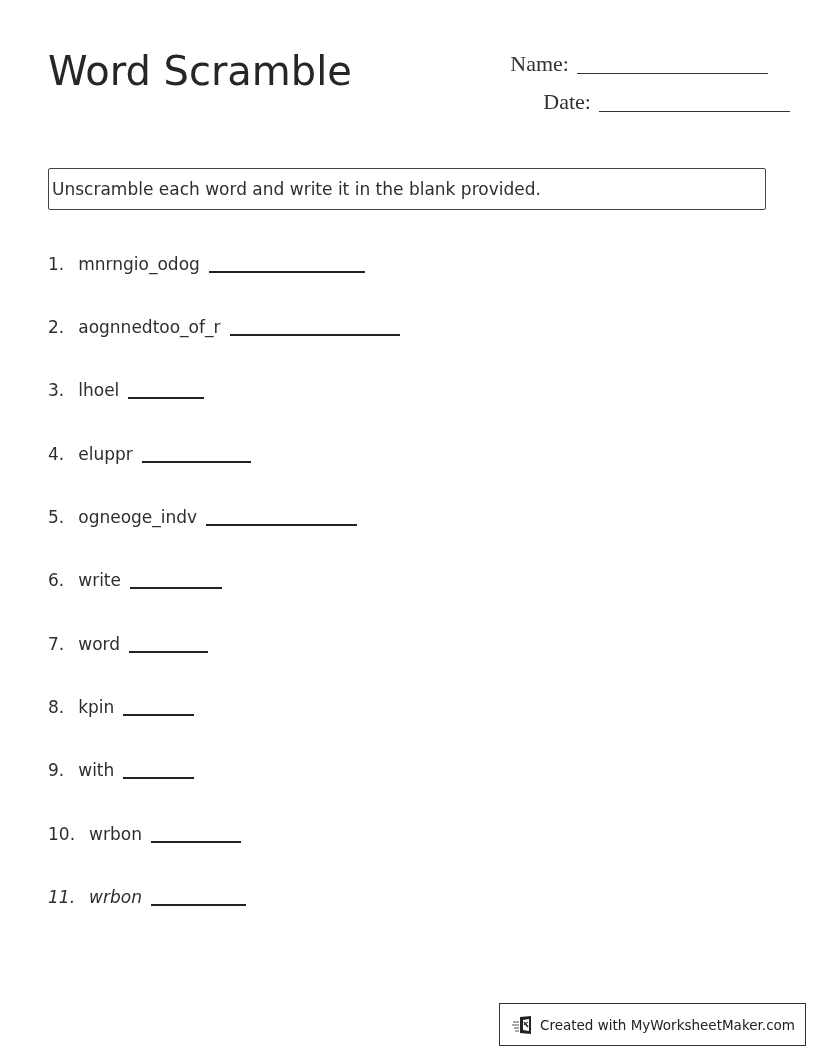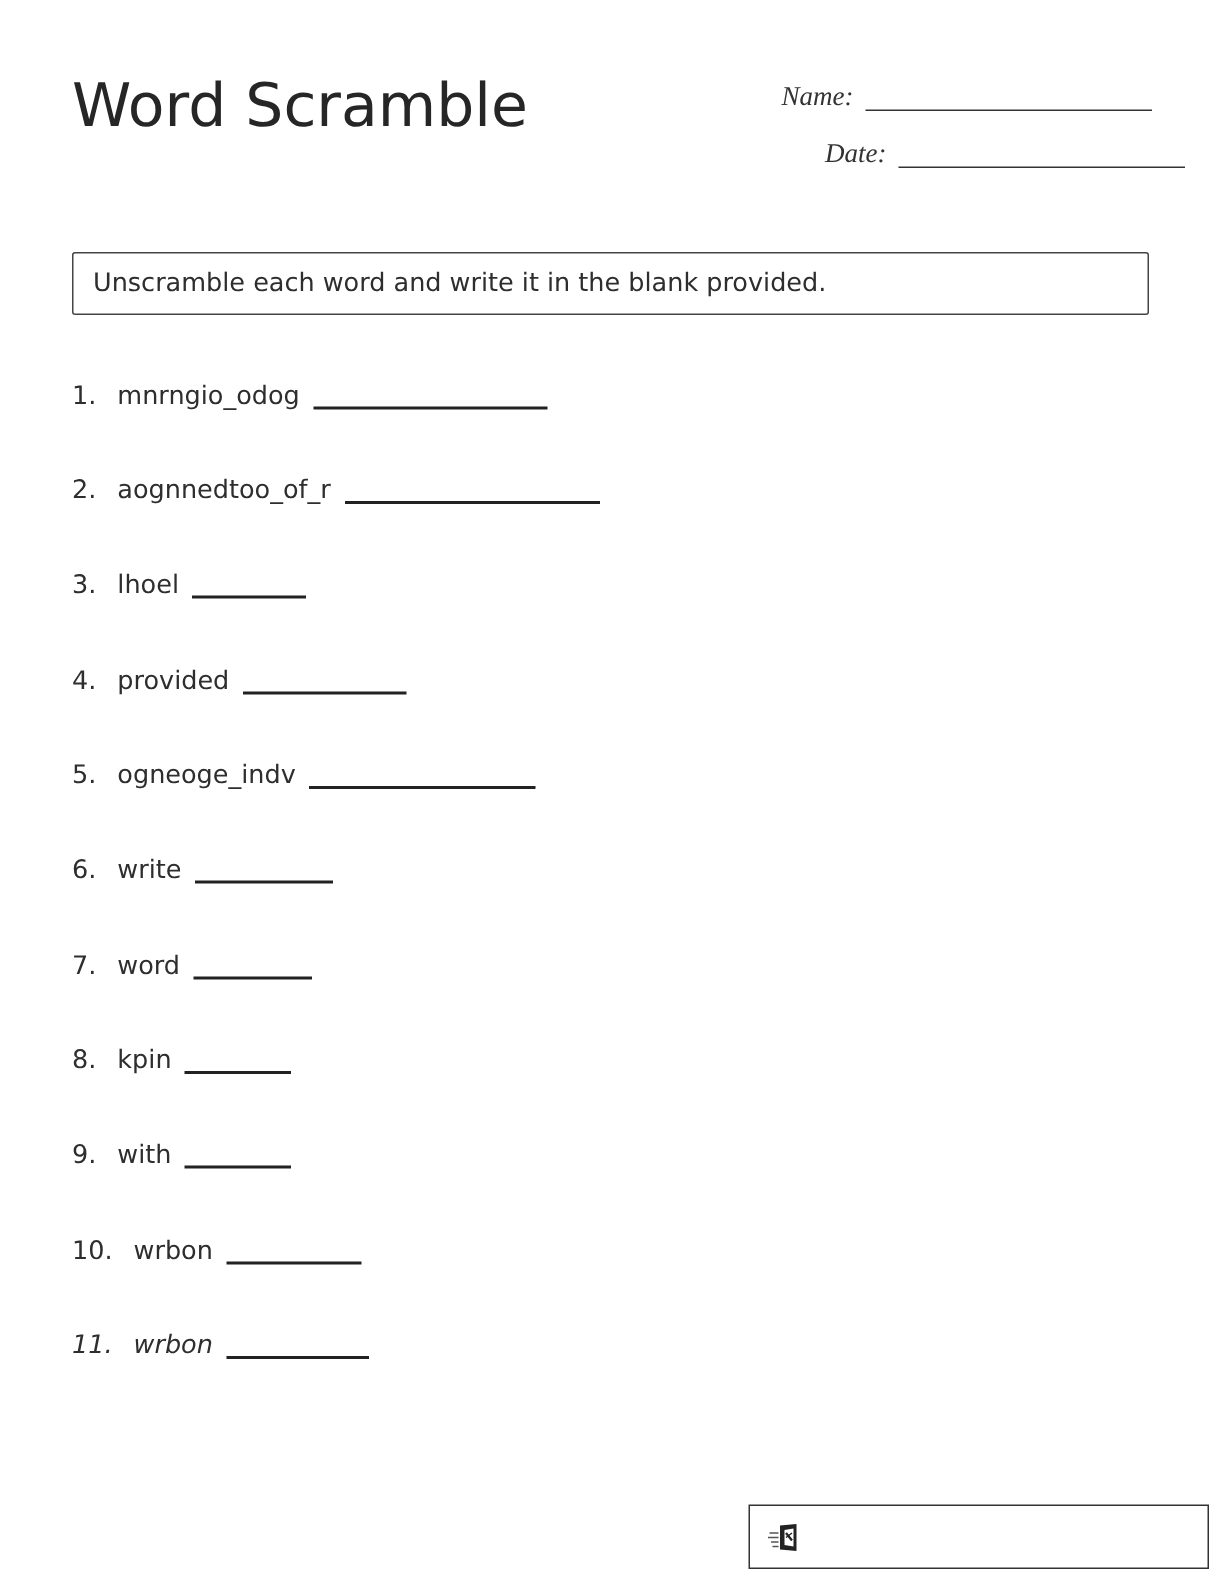--- a/index.html
+++ b/index.html
@@ -7,30 +7,30 @@
       width: 816px; height: 1056px; background: #ffffff; position: relative;
       color: #2a2a2a; font-family: "DejaVu Sans", sans-serif; overflow: hidden;
     }
     .title {
       position: absolute; left: 48px; top: 48px;
       font-size: 40px; font-weight: normal; color: #262626; letter-spacing: 0px;
       font-family: "DejaVu Sans", sans-serif;
     }
     .field-row { position: absolute; display: flex; align-items: flex-end; }
     .field-label {
-      font-family: "Liberation Serif", serif; font-size: 18px; color: #333;
-      text-align: right; width: 70px; margin-right: 8px; line-height: 20px; font-style: italic;
+      font-family: "Liberation Serif", serif; font-size: 22px; color: #333;
+      text-align: right; width: 70px; margin-right: 8px; line-height: 20px;
     }
     .field-line { width: 191px; border-bottom: 1.5px solid #333; height: 18px; }
     .name-row { left: 499px; top: 54px; }
     .date-row { left: 521px; top: 92px; }
     .instructions {
       position: absolute; left: 48px; top: 168px; width: 718px; height: 42px;
       border: 1.3px solid #444; border-radius: 2px; box-sizing: border-box;
-      padding-left: 13px; display: flex; align-items: center;
+      padding-left: 3px; display: flex; align-items: center;
       font-size: 17px; color: #2e2e2e;
     }
     .item {
       position: absolute; left: 48px; display: flex; align-items: flex-end;
       font-size: 17px; color: #2e2e2e; height: 24px;
     }
     .item .num { display: inline-block; }
     .item .word { margin-left: 14px; }
     .item .blank { border-bottom: 2px solid #222; height: 1px; margin-left: 9px; margin-bottom: 1px; }
     .footer {
@@ -70,21 +70,21 @@
       <span class="word">aognnedtoo_of_r</span>
       <span class="blank" style="width: 170px;"></span>
     </div>
     <div class="item" style="top: 376px;">
       <span class="num">3.</span>
       <span class="word">lhoel</span>
       <span class="blank" style="width: 76px;"></span>
     </div>
     <div class="item" style="top: 440px;">
       <span class="num">4.</span>
-      <span class="word">provided</span>
+      <span class="word">eluppr</span>
       <span class="blank" style="width: 109px;"></span>
     </div>
     <div class="item" style="top: 503px;">
       <span class="num">5.</span>
       <span class="word">ogneoge_indv</span>
       <span class="blank" style="width: 151px;"></span>
     </div>
     <div class="item" style="top: 566px;">
       <span class="num">6.</span>
       <span class="word">write</span>
@@ -121,13 +121,14 @@
   <svg class="logo" viewBox="0 0 22 22">
     <line x1="1" y1="8" x2="7" y2="8" stroke="#555" stroke-width="1"></line>
     <line x1="0" y1="11" x2="7" y2="11" stroke="#555" stroke-width="1"></line>
     <line x1="2" y1="14" x2="7" y2="14" stroke="#555" stroke-width="1"></line>
     <line x1="3" y1="17" x2="7" y2="17" stroke="#555" stroke-width="1"></line>
     <polygon points="8,3 19,2 19,20 8,19" fill="#222"></polygon>
     <polygon points="11,6 17,5 17,17 11,16" fill="#fff"></polygon>
     <line x1="12" y1="8" x2="16" y2="13" stroke="#222" stroke-width="1.5"></line>
     <line x1="12" y1="11" x2="16" y2="8" stroke="#222" stroke-width="1"></line>
   </svg>
+  <span>Created with MyWorksheetMaker.com</span>
 </div>
 
 </body></html>

